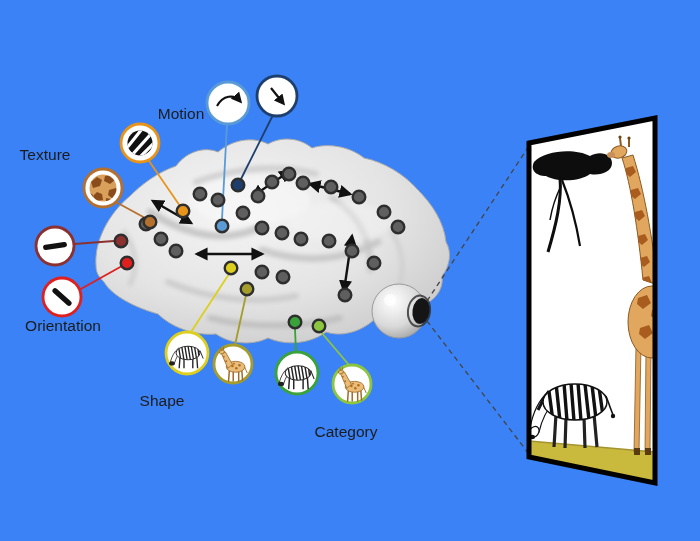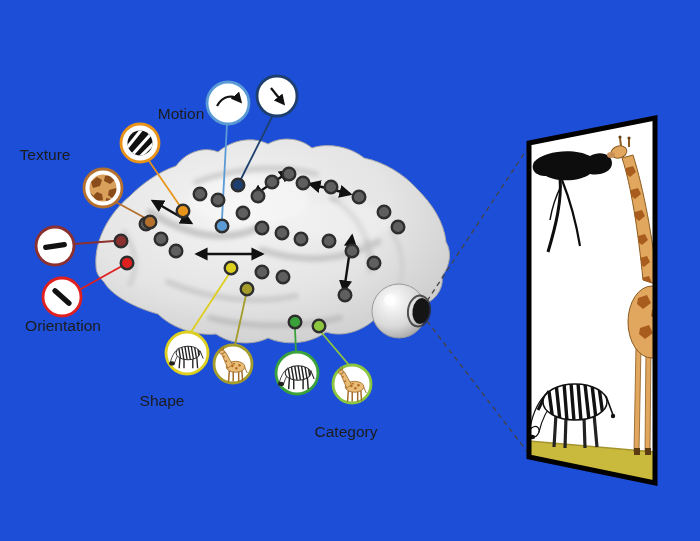--- a/index.html
+++ b/index.html
@@ -1,16 +1,16 @@
 <!DOCTYPE html>
 <html><head>
 <meta charset="utf-8">
 <style>
   html,body{margin:0;padding:0;background:#ffffff;}
-  .canvas{position:relative;width:700px;height:541px;background:#1d4ed8;overflow:hidden;
+  .canvas{position:relative;width:700px;height:541px;background:#3b82f6;overflow:hidden;
           font-family:"Liberation Sans",sans-serif;}
   text.lbl{font-family:"Liberation Sans",sans-serif;font-size:15.5px;fill:#1c1c1c;}
 </style>
 </head>
 <body>
 
 <div class="canvas">
 <svg width="700" height="541" viewBox="0 0 700 541">
   <defs>
     <radialGradient id="brainGrad" cx="40%" cy="35%" r="80%">

